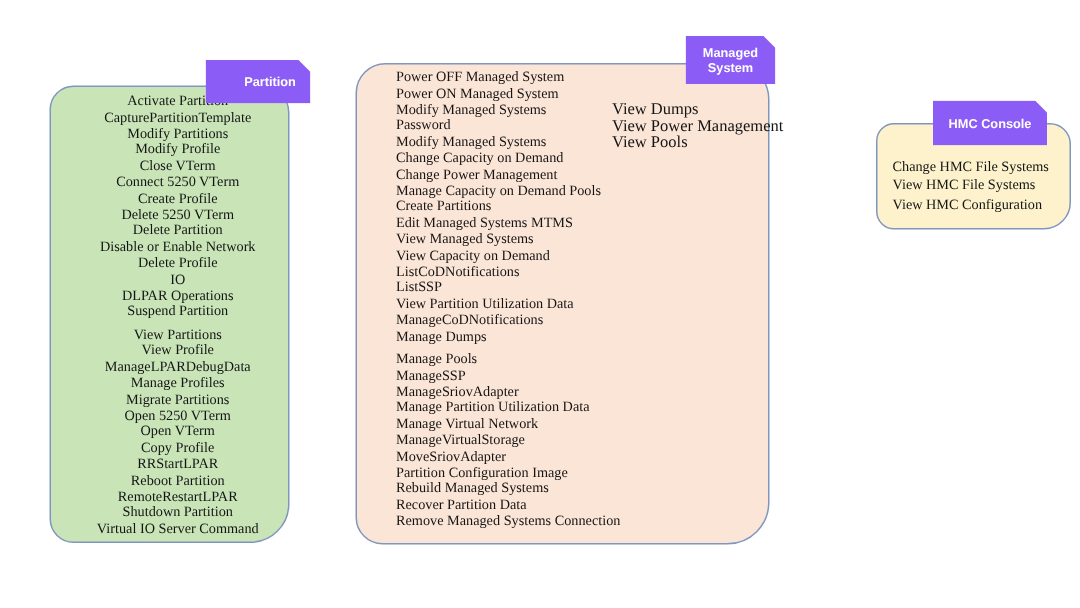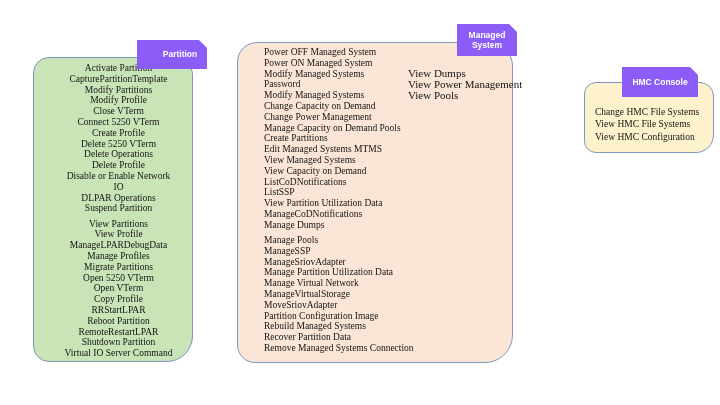--- a/index.html
+++ b/index.html
@@ -50,23 +50,23 @@
     <div class="cmd-list">
       <div class="group">
           <div class="cmd">Activate Partition</div>
           <div class="cmd">CapturePartitionTemplate</div>
           <div class="cmd">Modify Partitions</div>
           <div class="cmd">Modify Profile</div>
           <div class="cmd">Close VTerm</div>
           <div class="cmd">Connect 5250 VTerm</div>
           <div class="cmd">Create Profile</div>
           <div class="cmd">Delete 5250 VTerm</div>
-          <div class="cmd">Delete Operations</div>
+          <div class="cmd">Delete Partition</div>
+          <div class="cmd">Disable or Enable Network</div>
           <div class="cmd">Delete Profile</div>
-          <div class="cmd">Disable or Enable Network</div>
           <div class="cmd">IO</div>
           <div class="cmd">DLPAR Operations</div>
           <div class="cmd">Suspend Partition</div>
         </div>
       <div class="group group-gap">
           <div class="cmd">View Partitions</div>
           <div class="cmd">View Profile</div>
           <div class="cmd">ManageLPARDebugData</div>
           <div class="cmd">Manage Profiles</div>
           <div class="cmd">Migrate Partitions</div>

